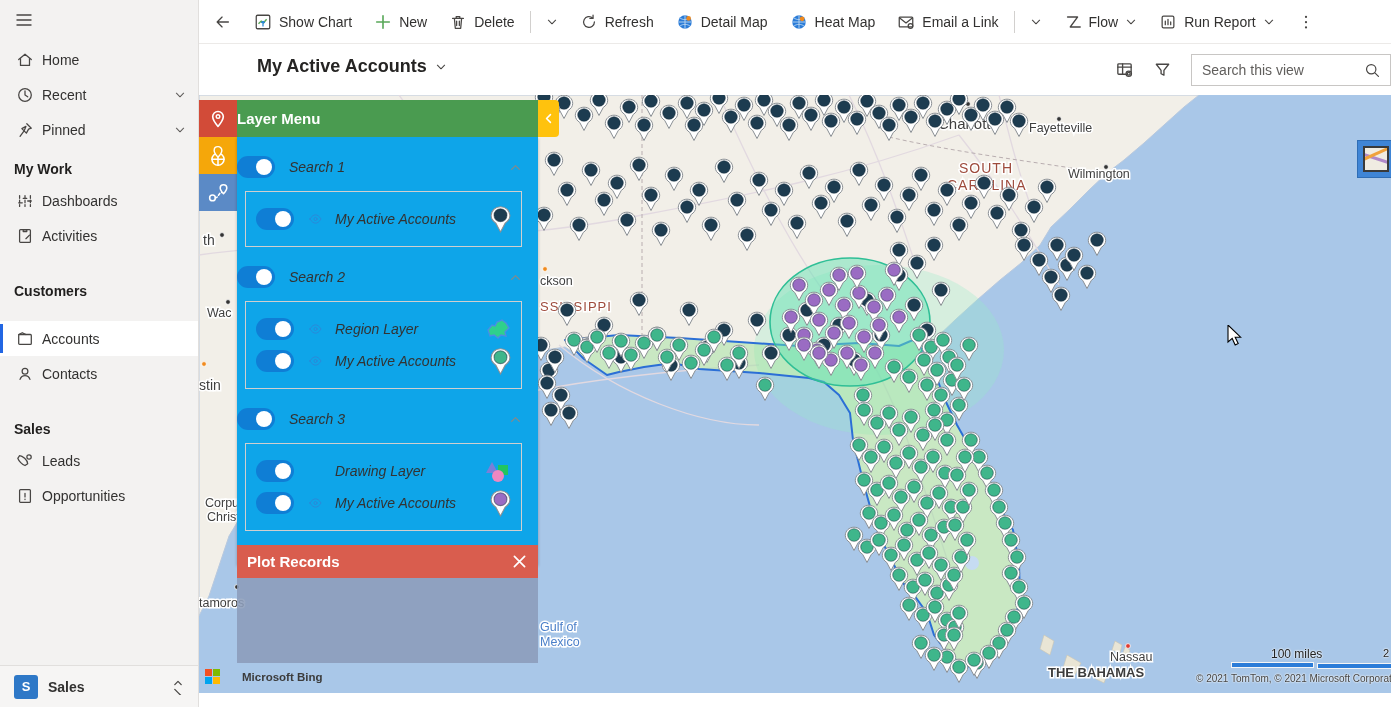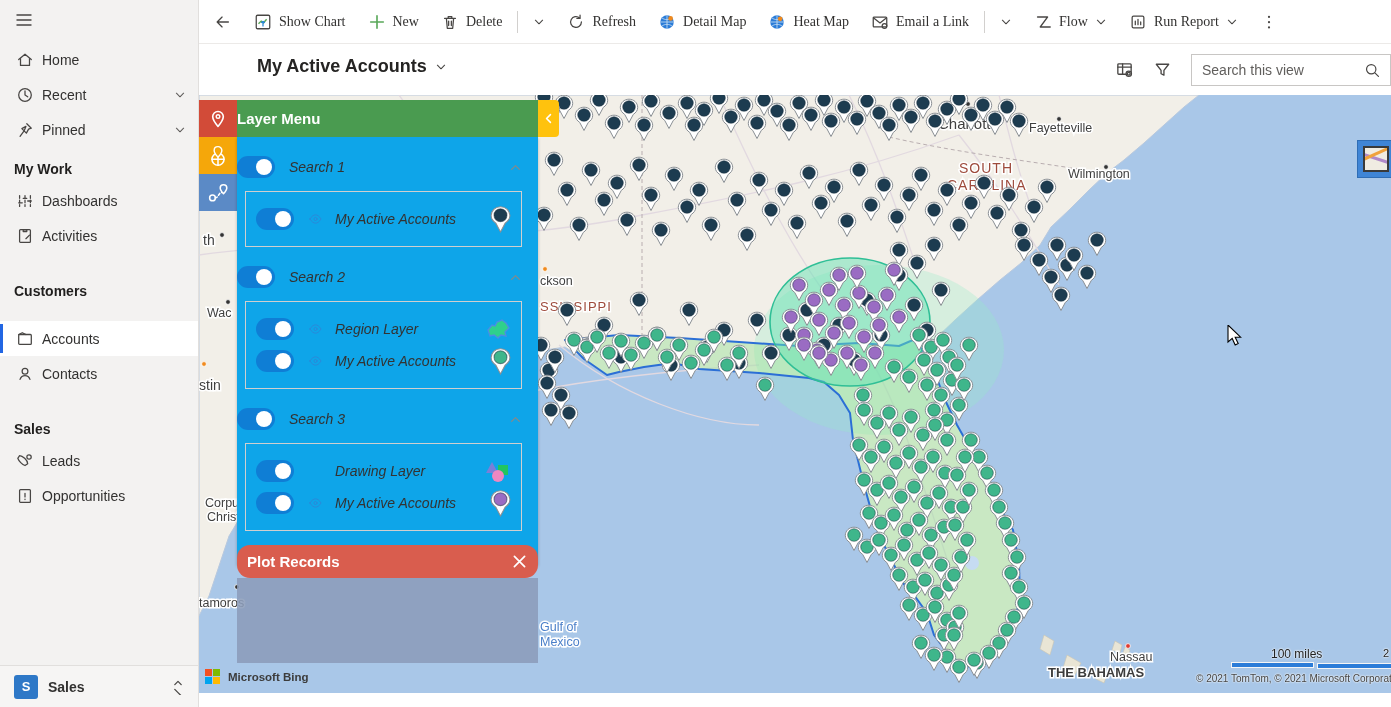--- a/index.html
+++ b/index.html
@@ -30,21 +30,21 @@
   .area-badge { width:24px; height:24px; background:#2e78c7; color:#fff; border-radius:3px;
     font-size:13px; font-weight:bold; display:flex; align-items:center; justify-content:center; }
   .area-label { margin-left:10px; font-size:14px; font-weight:bold; color:#323130; }
   .area-switch { margin-left:auto; color:#484644; display:inline-flex; cursor:pointer; }
 
   
   .main { position:absolute; left:199px; top:0; width:1192px; height:707px; }
   .toolbar { height:44px; display:flex; align-items:center; gap:4px; padding:0 6px;
     border-bottom:1px solid #eceae8; background:#fff; overflow:hidden; }
   .tb-btn { display:inline-flex; align-items:center; gap:7px; height:34px; padding:0 9px;
-    background:none; border:none; font-family:Liberation Serif, serif; font-size:14px; color:#323130; cursor:pointer;
+    background:none; border:none; font-family:Liberation Sans, sans-serif; font-size:14px; color:#323130; cursor:pointer;
     white-space:nowrap; }
   .tb-btn .icon { display:inline-flex; color:#484644; }
   .tb-divider { width:1px; height:22px; background:#d2d0ce; margin:0 2px; }
   .viewbar { position:relative; height:51px; background:#fff; overflow:hidden; }
   .view-title-group { position:absolute; left:58px; top:12px; display:flex; align-items:center;
     gap:8px; cursor:pointer; }
   .view-title { font-size:18px; font-weight:bold; color:#252423; }
   .view-actions { position:absolute; right:0; top:0; height:51px; display:flex;
     align-items:center; }
   .va-icon { width:38px; height:34px; }
@@ -80,21 +80,21 @@
     background:#fff; border-radius:50%; }
   .lm-label { font-size:14px; color:#333; margin-left:14px; }
   .lm-chevron { margin-left:auto; color:#8a8886; display:inline-flex; cursor:pointer; }
   .lm-eye { margin-left:12px; color:#2b88d8; display:inline-flex; cursor:pointer; flex:0 0 auto; }
   .lm-eye.hidden-eye { visibility:hidden; }
   .lm-row .lm-label { margin-left:10px; }
   .lm-marker { margin-left:auto; display:inline-flex; flex:0 0 auto; }
 
   .plot-records { position:absolute; left:38px; top:450px; width:301px; }
   .pr-header { height:33px; background:#d95d4e; color:#fff; display:flex; align-items:center;
-    padding:0 10px; font-size:15px; font-weight:bold;border-radius:13px; }
+    padding:0 10px; font-size:15px; font-weight:bold; }
   .pr-close { margin-left:auto; background:none; border:none; color:#fff; cursor:pointer;
     display:inline-flex; }
   .pr-body { height:85px; background:rgba(139,156,185,0.88); }
 
   .minimap { position:absolute; left:1158px; top:45px; width:38px; height:38px;
     background:#3f85d6; border:1px solid #2f6db5; cursor:pointer; display:flex;
     align-items:center; justify-content:center; }
   .minimap-inner { width:26px; height:26px; background:#f0ece2; border:2px solid #3a3a3a;
     position:relative; overflow:hidden; }
   .minimap-inner::before { content:""; position:absolute; left:-4px; top:10px; width:36px; height:3px;
@@ -106,21 +106,21 @@
   .scale-label { position:absolute; left:44px; top:0; font-size:12px; color:#222;
     text-shadow:0 0 2px #fff,0 0 2px #fff; }
   .scale-label2 { position:absolute; left:156px; top:0; font-size:11px; color:#222;
     text-shadow:0 0 2px #fff,0 0 2px #fff; }
   .scale-bar1 { position:absolute; left:5px; top:16px; width:81px; height:4px; background:#2b7cd8;
     box-shadow:0 0 0 1px #f5f5f5; }
   .scale-bar2 { position:absolute; left:91px; top:17px; width:73px; height:4px; background:#2b7cd8;
     box-shadow:0 0 0 1px #f5f5f5; }
   .attribution { position:absolute; left:997px; top:578px; font-size:10px; color:#444;
     text-shadow:0 0 2px #fff,0 0 2px #fff; white-space:nowrap; }
-  .bing-logo { position:absolute; left:6px; top:574px; display:flex; align-items:center; gap:8px; }
+  .bing-logo { position:absolute; left:6px; top:574px; display:flex; align-items:center; gap:22px; }
   .ms-squares { width:15px; height:15px; display:grid; grid-template-columns:7px 7px; gap:1px; }
   .ms-squares i { display:block; width:7px; height:7px; }
   .bing-text { font-size:11.5px; font-weight:bold; color:#3c3c3c; }
 
   .cursor { position:absolute; left:1028px; top:230px; pointer-events:none; z-index:50; }
 </style>
 </head>
 <body>
 
 <div class="app">

